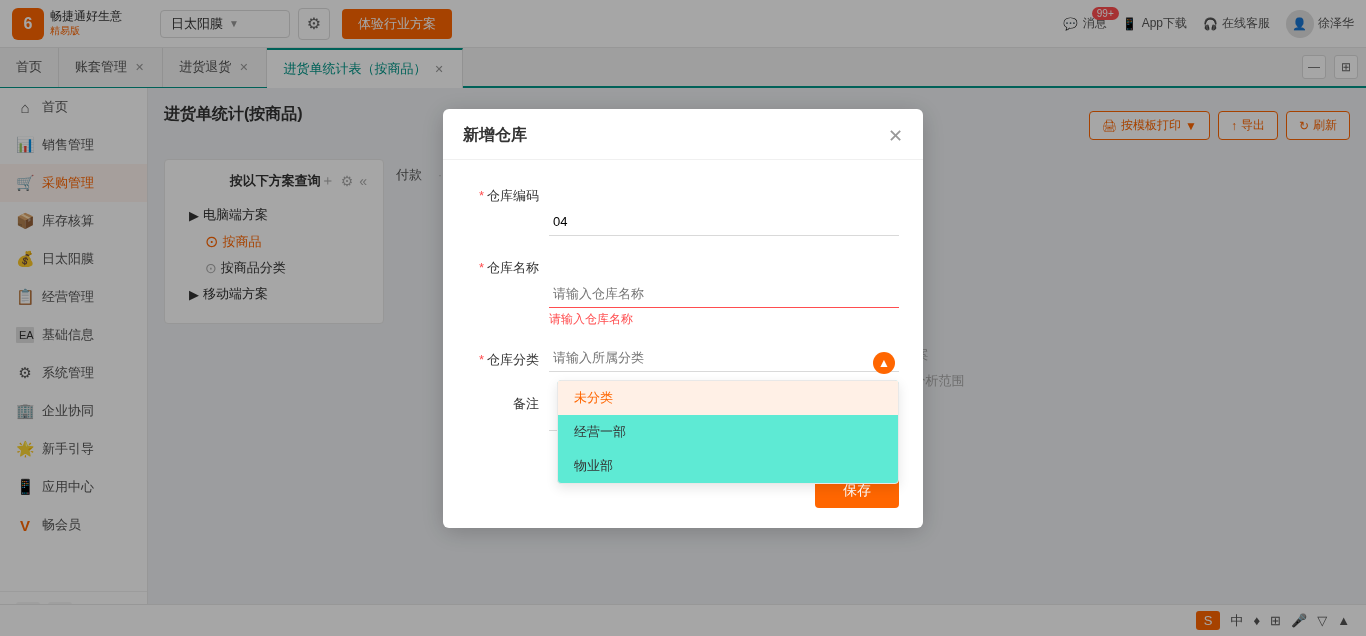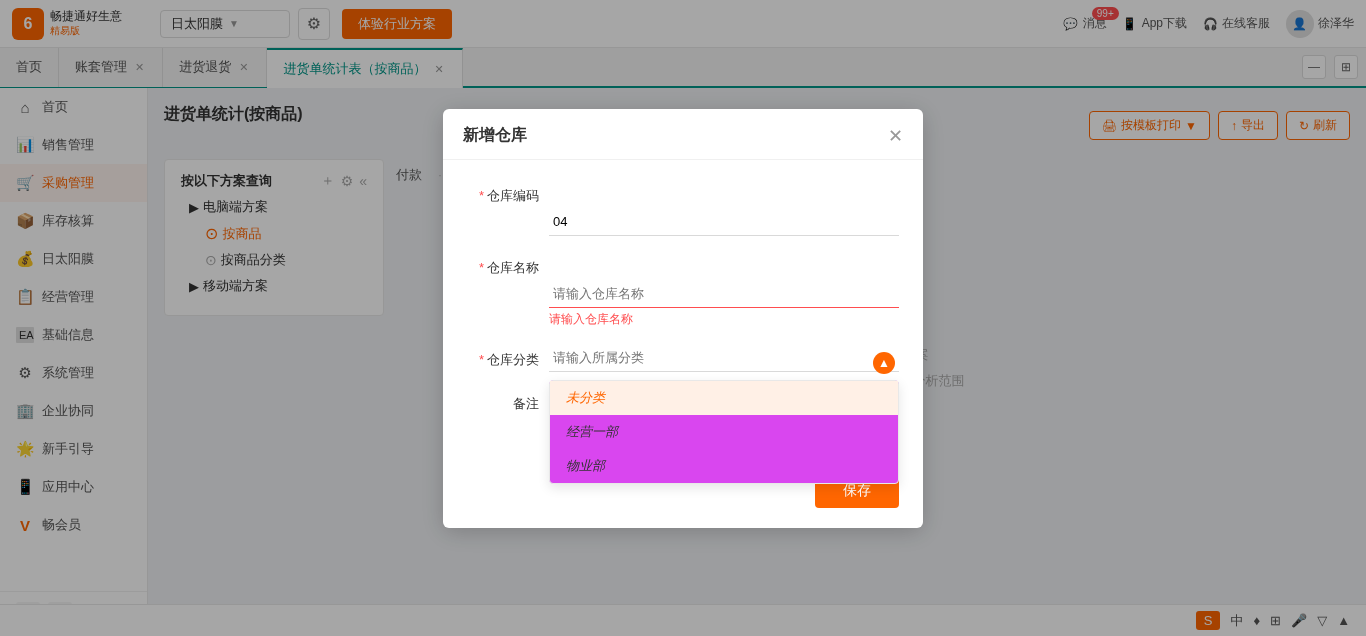--- a/index.html
+++ b/index.html
@@ -152,21 +152,22 @@
       background: #fff; color: #ff6600; border: 1px solid #ff6600; border-radius: 4px;
       padding: 5px 12px; cursor: pointer; font-size: 12px; display: flex; align-items: center; gap: 4px;
     }
 
     
     .query-panel {
       background: #fff; border-radius: 4px; padding: 12px 16px; margin-bottom: 12px;
       border: 1px solid #e8e8e8;
     }
     .query-panel-header {
-      display: flex; align-items: center; justify-content: space-between;
+      display: flex; align-items: center; justify-content: flex-end;
+      margin-bottom: 8px;
     }
     .scheme-label { font-size: 13px; font-weight: bold; color: #333; }
     .scheme-actions { display: flex; gap: 6px; align-items: center; }
     .scheme-action-icon { cursor: pointer; color: #aaa; font-size: 14px; }
 
     
     .tree { padding: 4px 0; }
     .tree-node { padding: 4px 8px; cursor: pointer; display: flex; align-items: center; gap: 4px; }
     .tree-node-label { font-size: 13px; color: #333; }
     .tree-node.selected .tree-node-label { color: #ff6600; }
@@ -220,23 +221,23 @@
     }
     .field-select-arrow {
       position: absolute; right: 4px; top: 8px;
       width: 22px; height: 22px; background: #ff6600; border-radius: 50%;
       display: flex; align-items: center; justify-content: center;
       color: #fff; font-size: 12px; cursor: pointer;
     }
 
     
     .dropdown-list {
-      position: absolute; top: 36px; left: 0; right: 0;
-      background: #d946ef; border: 1px solid #e8e8e8; border-radius: 4px;
-      box-shadow: 0 4px 12px rgba(0,0,0,0.1); z-index: 200; font-style: italic;
+      position: absolute; top: 36px; left: 8px; right: 0;
+      background: #5eead4; border: 1px solid #e8e8e8; border-radius: 4px;
+      box-shadow: 0 4px 12px rgba(0,0,0,0.1); z-index: 200;
     }
     .dropdown-item {
       padding: 8px 16px; cursor: pointer; font-size: 13px; color: #333;
     }
     .dropdown-item.selected { background: #fff0e6; color: #ff6600; }
 
     
     .field-textarea {
       width: 100%; border: none; border-bottom: 1px solid #d9d9d9;
       padding: 6px 4px; font-size: 13px; outline: none;

